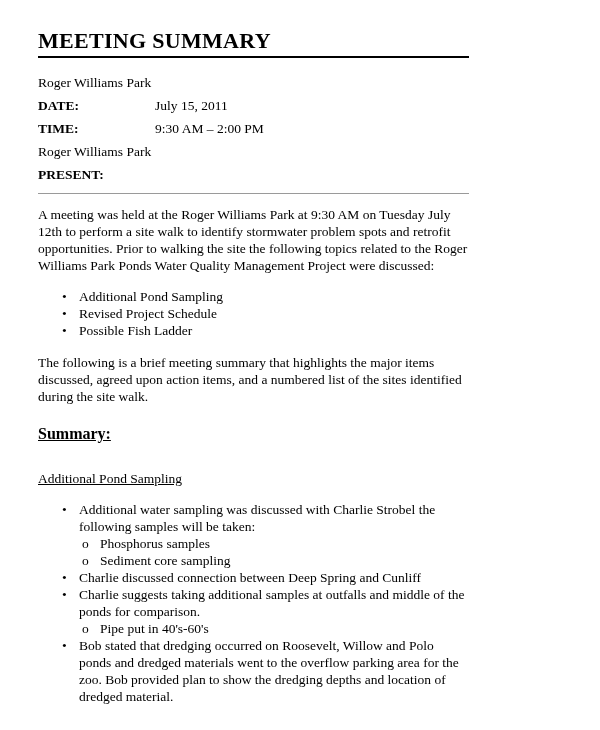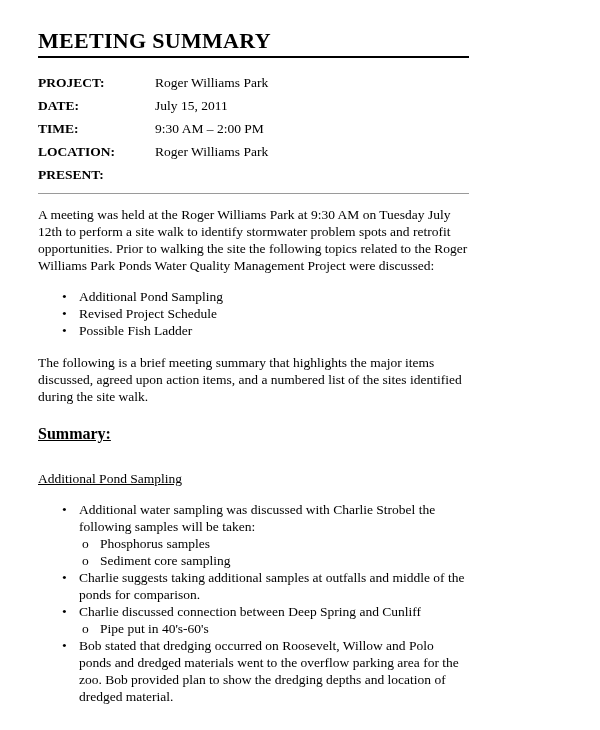--- a/index.html
+++ b/index.html
@@ -80,33 +80,31 @@
 </style>
 </head>
 <body>
 
 <div class="page">
 
   <h1 class="doc-title">MEETING SUMMARY</h1>
 
   <div class="meta-section">
     <div class="meta-row">
-      <span class="meta-label">PROJECT:</span>
       <span class="meta-value">Roger Williams Park</span>
     </div>
     <div class="meta-row">
       <span class="meta-label">DATE:</span>
       <span class="meta-value">July 15, 2011</span>
     </div>
     <div class="meta-row">
       <span class="meta-label">TIME:</span>
       <span class="meta-value">9:30 AM – 2:00 PM</span>
     </div>
     <div class="meta-row">
-      <span class="meta-label">LOCATION:</span>
       <span class="meta-value">Roger Williams Park</span>
     </div>
     <div class="meta-row">
       <span class="meta-label">PRESENT:</span>
     </div>
   </div>
 
   <hr class="divider">
 
   <p class="para">A meeting was held at the Roger Williams Park at 9:30 AM on Tuesday July 12th to perform a site walk to identify stormwater problem spots and retrofit opportunities.  Prior to walking the site the following topics related to the Roger Williams Park Ponds Water Quality Management Project were discussed:</p>
@@ -122,21 +120,21 @@
   <h2 class="summary-heading">Summary:</h2>
 
   <h3 class="section-heading">Additional Pond Sampling</h3>
 
   <ul class="bullet-list">
     <li>Additional water sampling was discussed with Charlie Strobel the following samples will be taken:</li>
     <ul class="sub-list">
       <li>Phosphorus samples</li>
       <li>Sediment core sampling</li>
     </ul>
+    <li>Charlie discussed connection between Deep Spring and Cunliff</li>
     <li>Charlie suggests taking additional samples at outfalls and middle of the ponds for comparison.</li>
-    <li>Charlie discussed connection between Deep Spring and Cunliff</li>
     <ul class="sub-list">
       <li>Pipe put in 40's-60's</li>
     </ul>
     <li>Bob stated that dredging occurred on Roosevelt, Willow and Polo ponds and dredged materials went to the overflow parking area for the zoo.  Bob provided plan to show the dredging depths and location of dredged material.</li>
   </ul>
 
 </div>
 
 </body></html>

